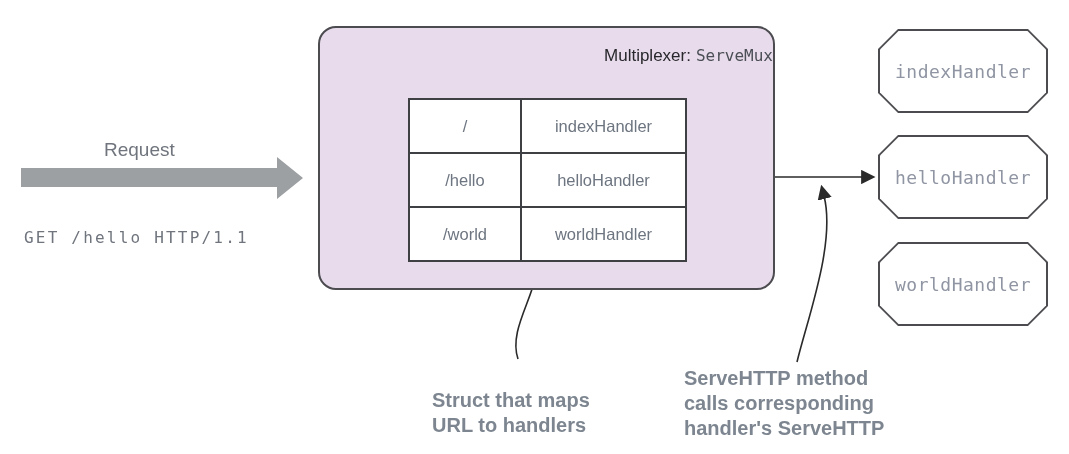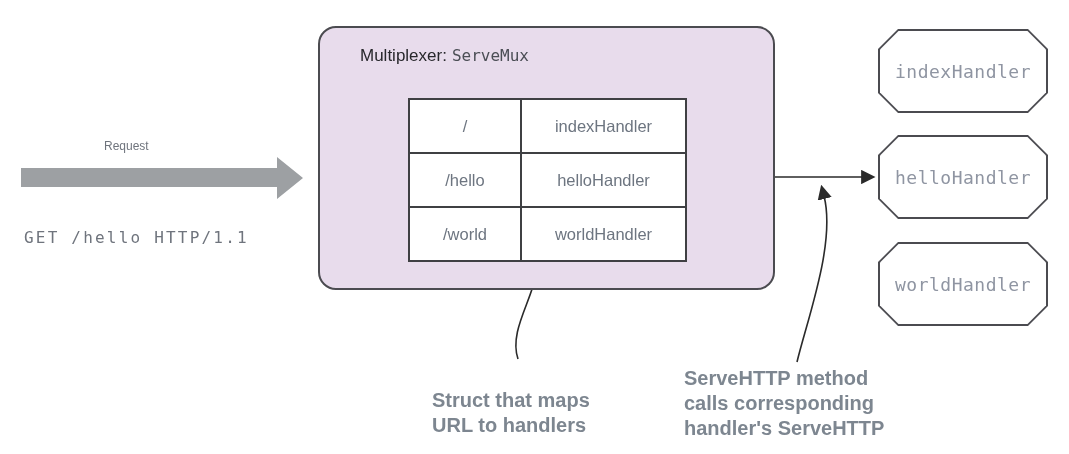--- a/index.html
+++ b/index.html
@@ -9,28 +9,28 @@
     --title-text:#28282c; --title-code-text:#4b4e55;
   }
   html,body{margin:0;padding:0;background:#fff;}
   .canvas{position:relative;width:1069px;height:454px;background:#fff;
           font-family:"Liberation Sans",sans-serif;overflow:hidden;}
 
   .arrow-layer{position:absolute;left:0;top:0;width:1069px;height:454px;pointer-events:none;}
   .thin-arrow{stroke:var(--line);stroke-width:1.6;fill:none;}
   .fat-arrow{fill:var(--request-arrow);}
 
-  .request-label{position:absolute;left:104px;top:139px;font-size:12px;color:var(--muted-text);}
+  .request-label{position:absolute;left:104px;top:139px;font-size:19px;color:var(--muted-text);}
   .request-http{position:absolute;left:24px;top:199px;font-size:16px;letter-spacing:2.2px;
                 color:var(--muted-text);font-family:"DejaVu Sans Mono",monospace;margin-top:29px;}
 
   .mux-box{position:absolute;left:318px;top:26px;width:453px;height:260px;
            background:var(--mux-fill);border:2px solid var(--mux-border);border-radius:18px;}
-  .mux-title{position:absolute;top:18px;left:0;width:100%;text-align:left;
-             font-size:17px;color:var(--title-text);padding-left:40px;}
+  .mux-title{position:absolute;top:18px;left:0;width:100%;text-align:right;
+             font-size:17px;color:var(--title-text);}
   .mux-title .code{font-family:"DejaVu Sans Mono",monospace;font-size:16px;
                    color:var(--title-code-text);margin-left:5px;}
 
   .route-table{position:absolute;left:88px;top:70px;display:grid;
                grid-template-columns:110px 163px;grid-auto-rows:52px;
                gap:2px;padding:2px;background:var(--table-border);}
   .cell{background:#fff;display:flex;align-items:center;justify-content:center;
         font-size:16.5px;color:var(--table-text);}
 
   .octagon{position:absolute;left:878px;width:170px;height:84px;}

